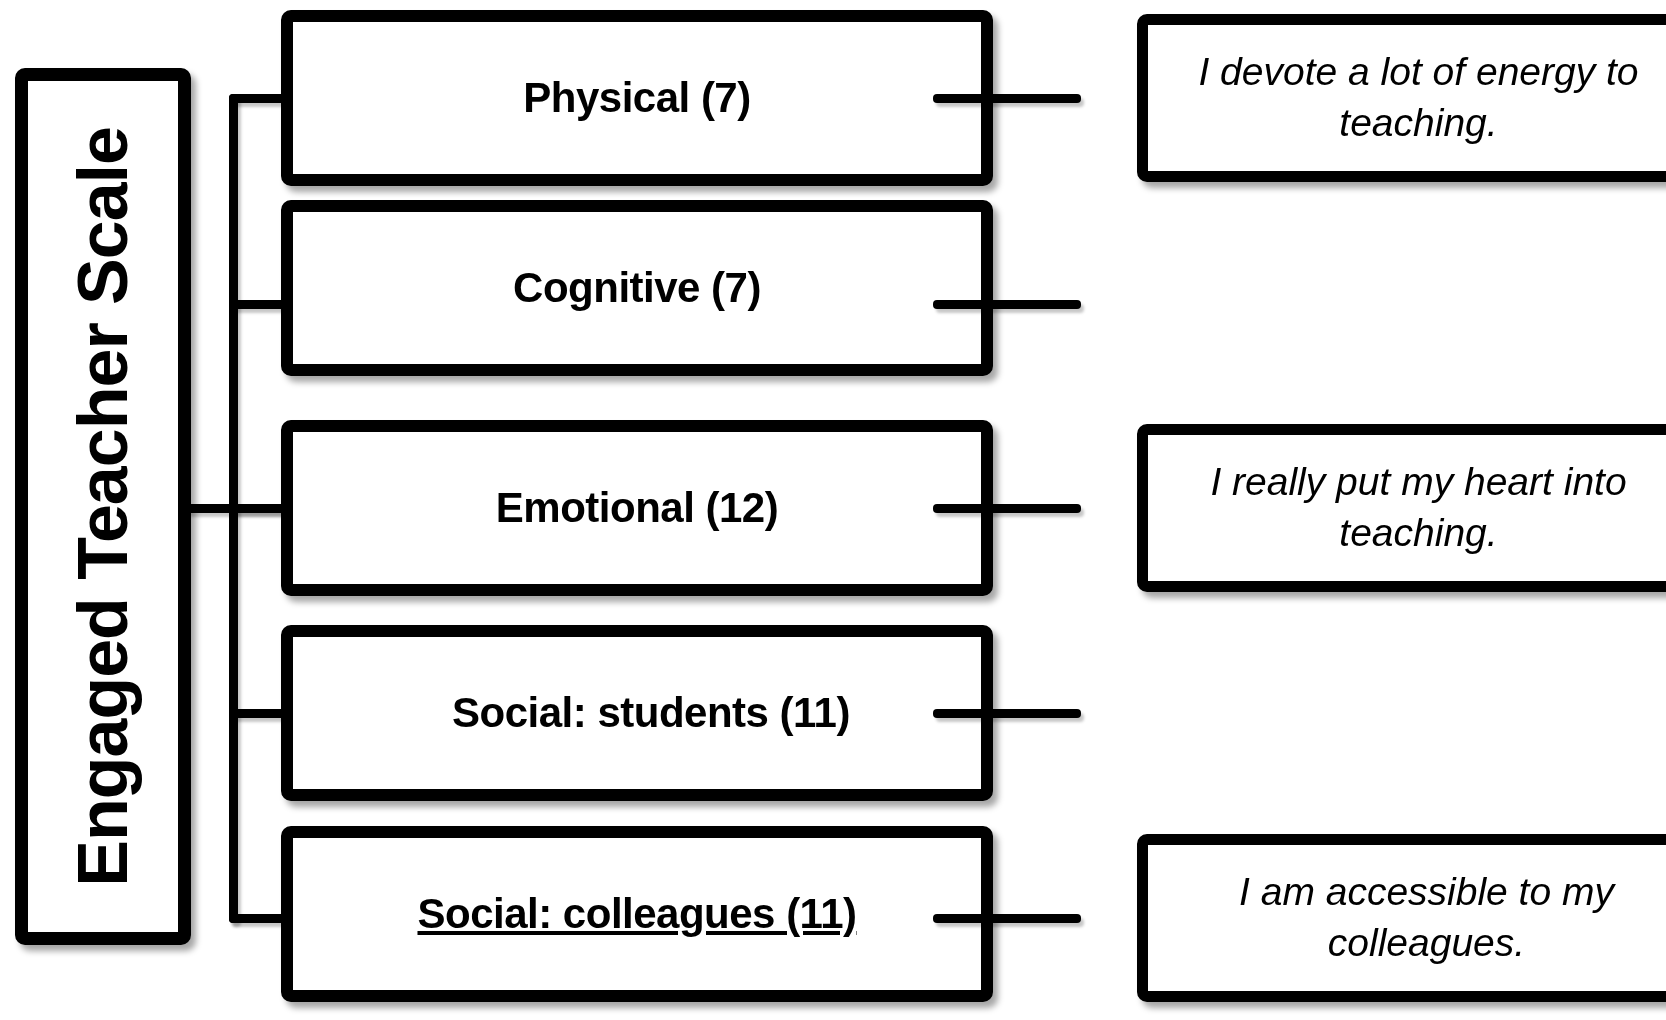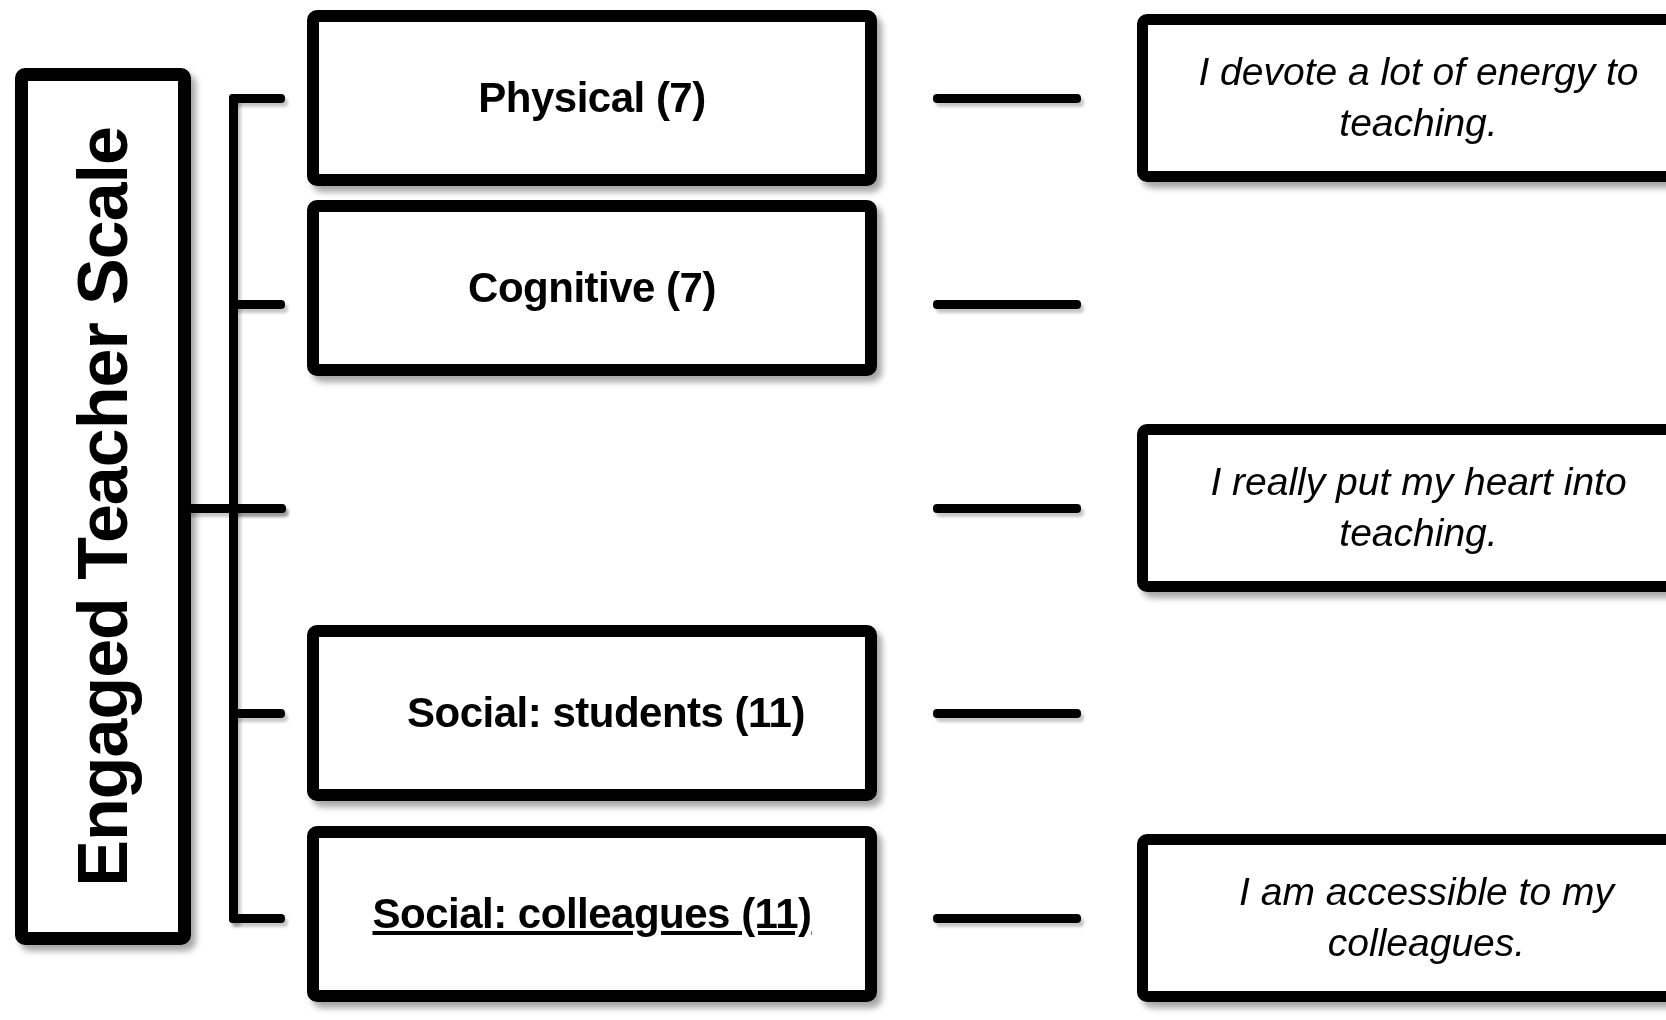--- a/index.html
+++ b/index.html
@@ -19,21 +19,21 @@
   }
   .title-box {
     left:15px; top:68px; width:176px; height:877px;
     border-width:13px;
   }
   .title-text {
     writing-mode:vertical-rl; transform:rotate(180deg);
     font-weight:bold; font-size:70px; line-height:1;
     letter-spacing:-1px; white-space:nowrap;
   }
-  .dim-box { left:281px; width:570px; height:176px;margin-left:26px; }
+  .dim-box { left:281px; width:712px; height:176px; }
   .dim-label { font-weight:bold; font-size:42px; letter-spacing:-0.5px; }
   .ex-box { left:1137px; width:563px; height:168px; border-width:11px; }
   .ex-label {
     font-style:italic; font-size:39px; line-height:1.3;
     padding:0 6px;
   }
   .line {
     position:absolute; background:#000; border-radius:4px;
     box-shadow:3px 4px 3px rgba(0,0,0,0.22);
   }
@@ -71,20 +71,23 @@
     <div class="ex-label">I devote a lot of energy to teaching.</div>
   </div>
 
   <div class="line h-line stub r1"></div>
   <div class="box dim-box r1">
     <div class="dim-label">Cognitive (7)</div>
   </div>
   <div class="line h-line conn r1"></div>
 
   <div class="line h-line stub r2"></div>
+  <div class="box dim-box r2">
+    <div class="dim-label">Emotional (12)</div>
+  </div>
   <div class="line h-line conn r2"></div>
   <div class="box ex-box r2">
     <div class="ex-label">I really put my heart into teaching.</div>
   </div>
 
   <div class="line h-line stub r3"></div>
   <div class="box dim-box r3">
     <div class="dim-label">Social: students (11)</div>
   </div>
   <div class="line h-line conn r3"></div>

